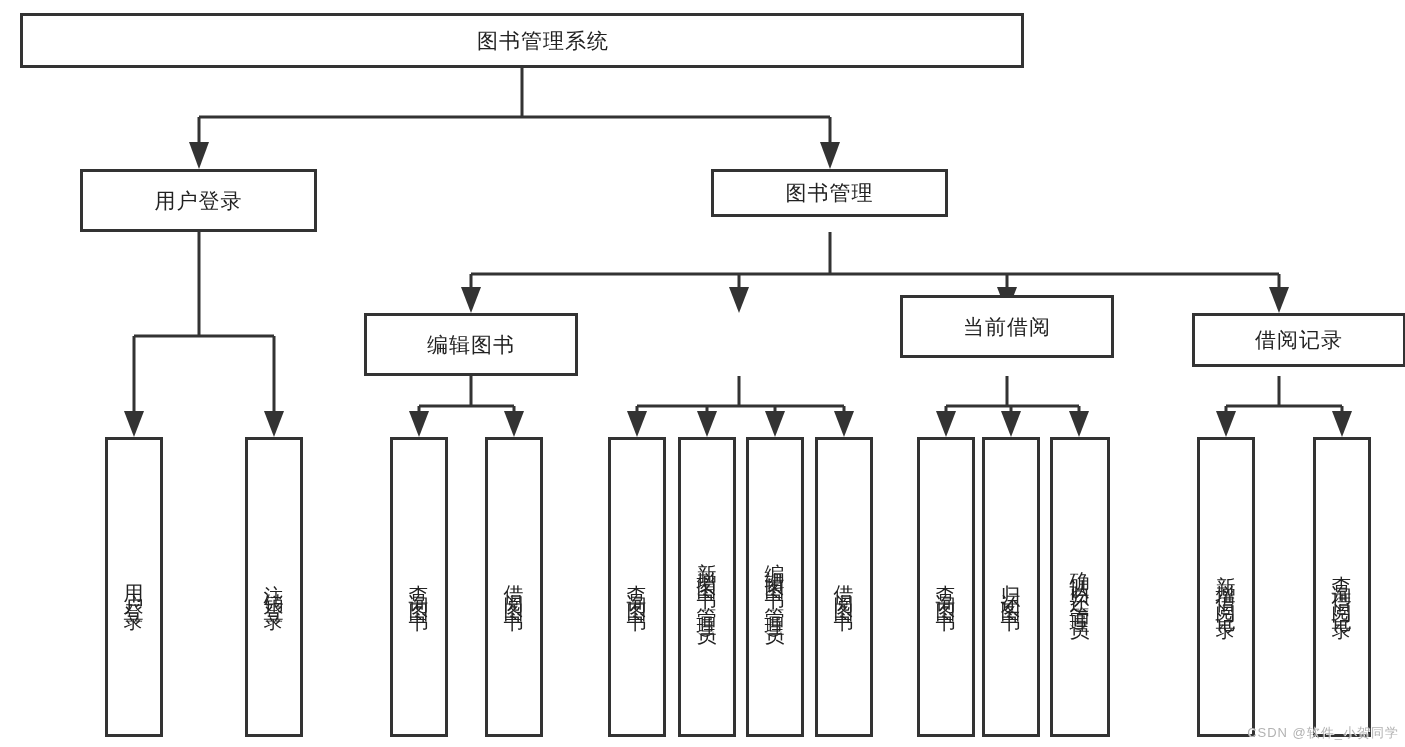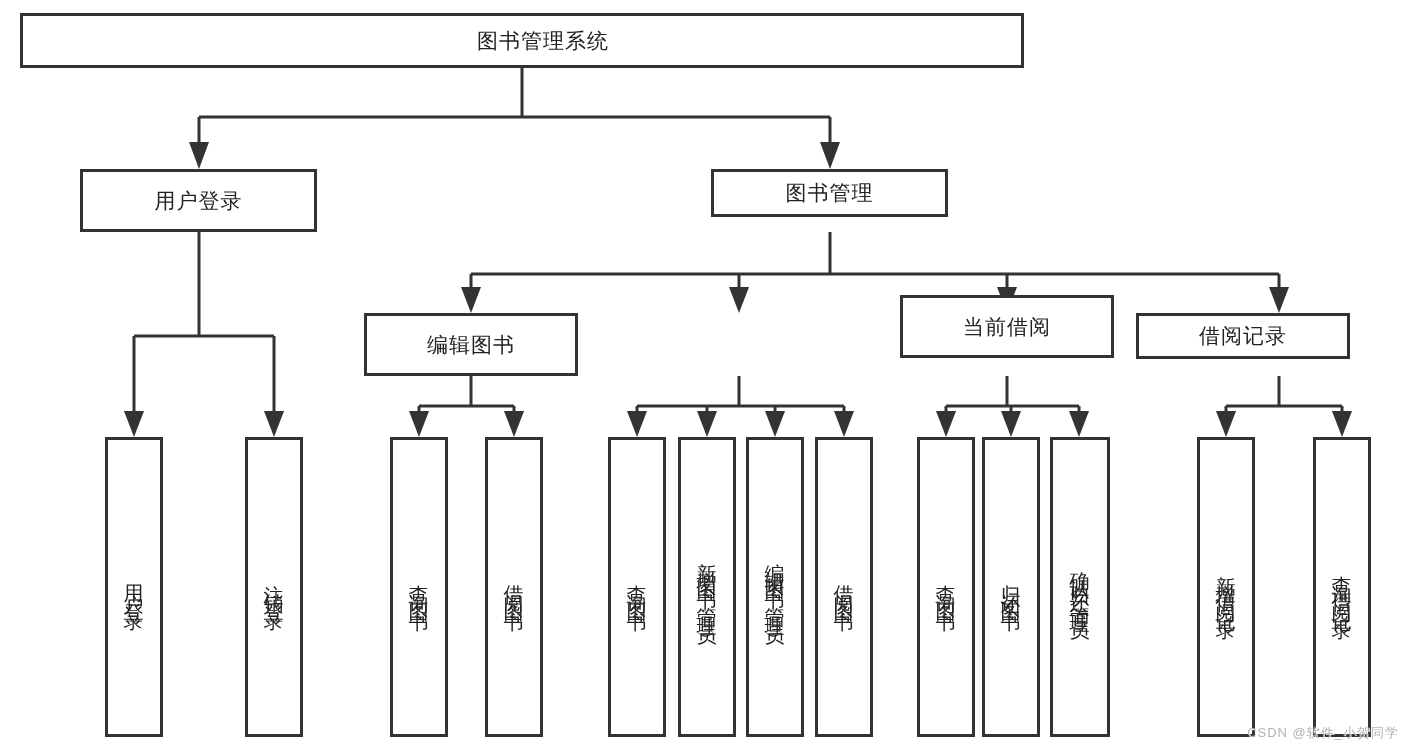--- a/index.html
+++ b/index.html
@@ -96,21 +96,21 @@
   <div class="node" style="left:711px; top:169px; width:237px; height:48px;">
     <span>图书管理</span>
   </div>
 
   <div class="node" style="left:364px; top:313px; width:214px; height:63px;">
     <span>编辑图书</span>
   </div>
   <div class="node" style="left:900px; top:295px; width:214px; height:63px;">
     <span>当前借阅</span>
   </div>
-  <div class="node" style="left:1136px; top:313px; width:214px; height:46px;">
+  <div class="node" style="left:1192px; top:313px; width:214px; height:54px;">
     <span>借阅记录</span>
   </div>
 
   <div class="node leaf" style="left:105px; top:437px; width:58px; height:300px;">
     <span class="vtext">用户登录</span>
   </div>
   <div class="node leaf" style="left:245px; top:437px; width:58px; height:300px;">
     <span class="vtext">注销登录</span>
   </div>
 

